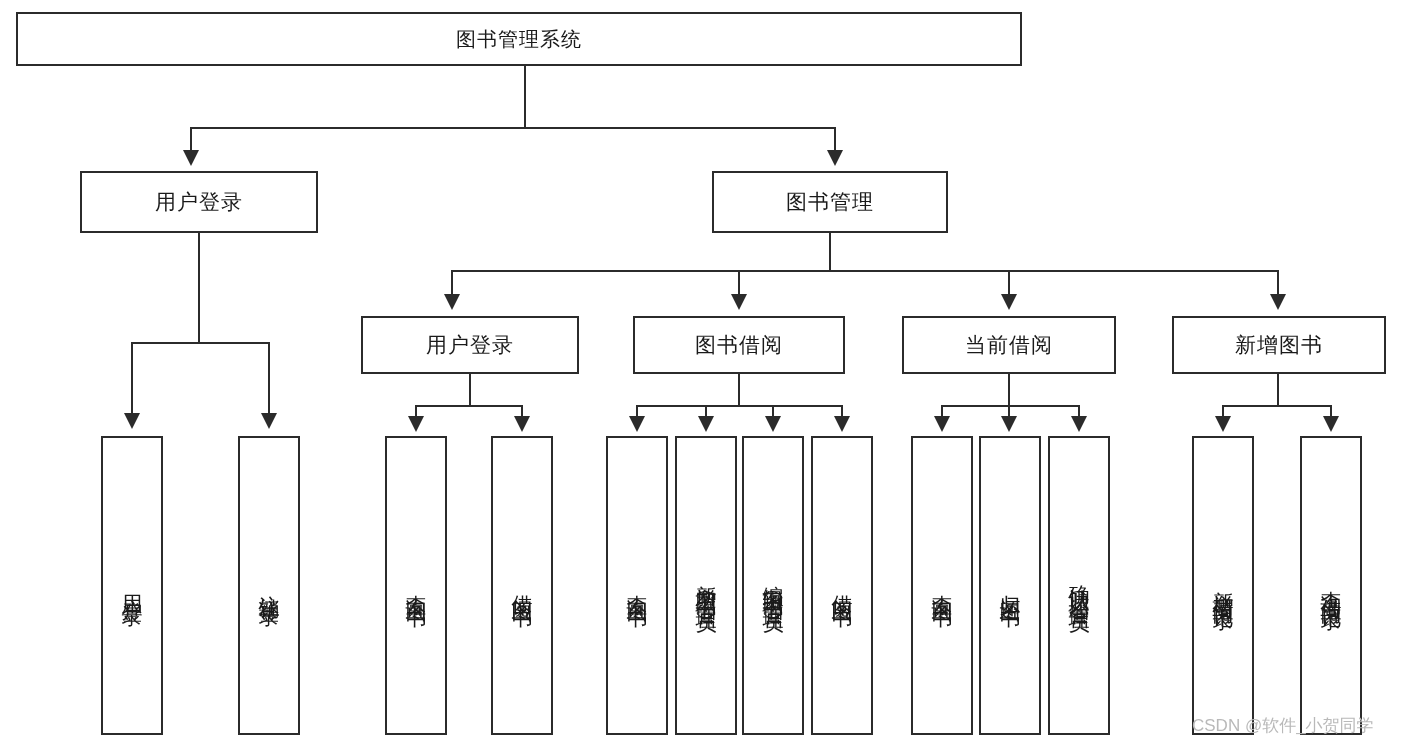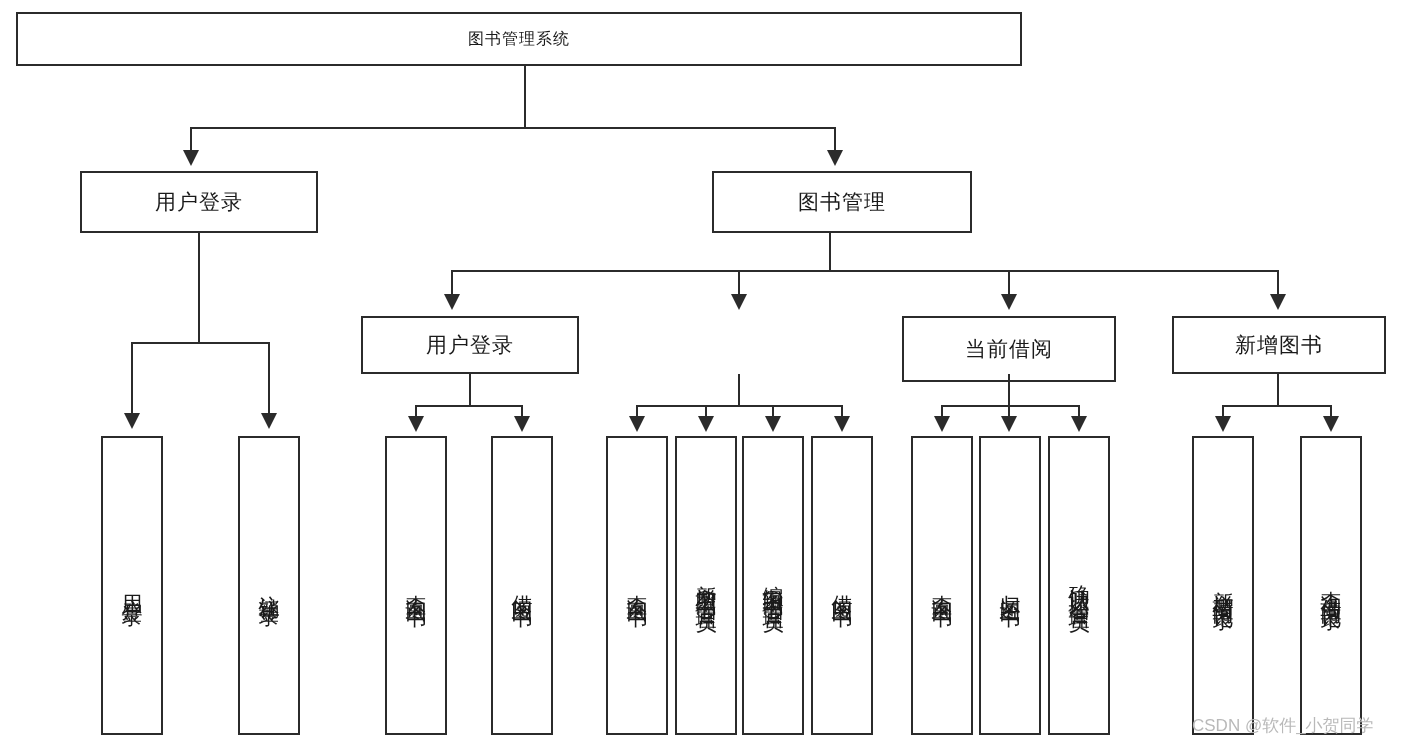--- a/index.html
+++ b/index.html
@@ -29,21 +29,21 @@
     align-items: center;
     justify-content: center;
     text-align: center;
   }
   .node.horiz {
     font-size: 21px;
     letter-spacing: 1px;
     line-height: 1.2;
   }
   .node.root {
-    font-size: 16px;
+    font-size: 20px;
   }
   
   .node.vert {
     writing-mode: vertical-rl;
     text-orientation: upright;
     font-size: 21px;
     letter-spacing: 4px;
     line-height: 1.15;
     padding-top: 4px;
     padding-bottom: 4px;
@@ -99,21 +99,21 @@
   <div class="hline" style="left:190px; top:127px; width:646px;"></div>
 
   <div class="vline" style="left:190px; top:127px; height:24px;"></div>
   <div class="arrow" style="left:183px; top:150px;"></div>
   <div class="vline" style="left:834px; top:127px; height:24px;"></div>
   <div class="arrow" style="left:827px; top:150px;"></div>
 
   <div class="node horiz" style="left:80px; top:171px; width:238px; height:62px;">
     <span>用户登录</span>
   </div>
-  <div class="node horiz" style="left:712px; top:171px; width:260px; height:62px;text-align:center;">
+  <div class="node horiz" style="left:712px; top:171px; width:236px; height:62px;text-align:center;">
     <span>图书管理</span>
   </div>
 
   <div class="vline" style="left:198px; top:233px; height:110px;"></div>
   <div class="hline" style="left:131px; top:342px; width:137px;"></div>
   <div class="vline" style="left:131px; top:342px; height:72px;"></div>
   <div class="arrow" style="left:124px; top:413px;"></div>
   <div class="vline" style="left:268px; top:342px; height:72px;"></div>
   <div class="arrow" style="left:261px; top:413px;"></div>
 
@@ -135,21 +135,24 @@
 
   <div class="vline" style="left:1008px; top:270px; height:25px;"></div>
   <div class="arrow" style="left:1001px; top:294px;"></div>
 
   <div class="vline" style="left:1277px; top:270px; height:25px;"></div>
   <div class="arrow" style="left:1270px; top:294px;"></div>
 
   <div class="node horiz" style="left:361px; top:316px; width:218px; height:58px;">
     <span>用户登录</span>
   </div>
-  <div class="node horiz" style="left:902px; top:316px; width:214px; height:66px;">
+  <div class="node horiz" style="left:633px; top:316px; width:212px; height:58px;">
+    <span>图书借阅</span>
+  </div>
+  <div class="node horiz" style="left:902px; top:316px; width:214px; height:58px;">
     <span>当前借阅</span>
   </div>
   <div class="node horiz" style="left:1172px; top:316px; width:214px; height:58px;">
     <span>新增图书</span>
   </div>
 
   <div class="vline" style="left:469px; top:374px; height:32px;"></div>
   <div class="hline" style="left:415px; top:405px; width:108px;"></div>
   <div class="vline" style="left:415px; top:405px; height:12px;"></div>
   <div class="arrow" style="left:408px; top:416px;"></div>

